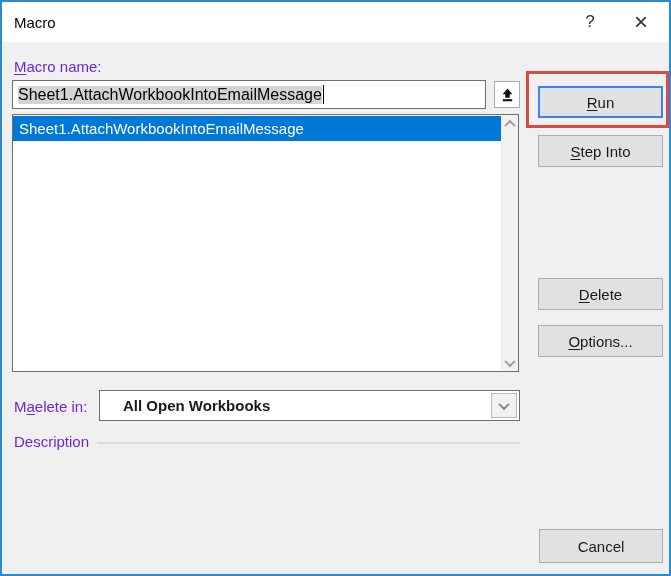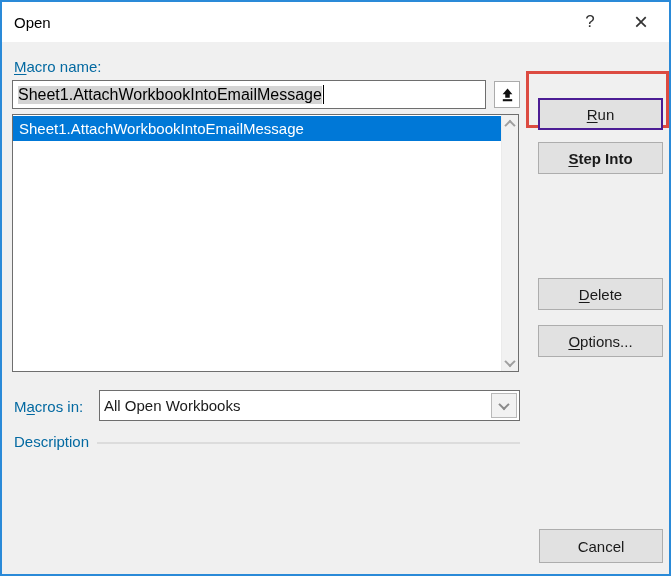--- a/index.html
+++ b/index.html
@@ -24,21 +24,21 @@
   .title-text { margin-left:12px; font-size:15px; color:#000; }
   .titlebar-buttons { margin-left:auto; display:flex; align-items:center; height:100%; }
   .tb-btn {
     width:46px; height:100%;
     display:flex; align-items:center; justify-content:center;
     font-size:17px; color:#333; cursor:default;
     background:transparent; border:none;
   }
   .tb-btn.close { font-size:24px; font-weight:300; width:56px; }
 
-  .label { position:absolute; font-size:15px; color:#0369a1; }
+  .label { position:absolute; font-size:15px; color:#6d28d9; }
   .ak { text-decoration:underline; text-underline-offset:2px; }
 
   
   .name-input {
     position:absolute; left:10px; top:78px; width:474px; height:29px;
     background:#ffffff; border:1px solid #6e6e6e;
     display:flex; align-items:center; padding-left:5px;
     font-size:16px; overflow:hidden; white-space:nowrap;
   }
   .sel-text { background:#d4d4d4; color:#000; }
@@ -72,34 +72,34 @@
   .chev.down { transform:rotate(225deg) translate(1px,1px); }
 
   
   .btn {
     position:absolute; left:536px; width:125px; height:32px;
     background:#e1e1e1; border:1px solid #adadad;
     font-size:15px; color:#1a1a1a;
     display:flex; align-items:center; justify-content:center;
     font-family:inherit;
   }
-  .btn.default { border:2px solid #4c1d95;margin-top:12px; }
+  .btn.default { border:2px solid #3b82f6; }
   .btn.disabled { color:#9f9f9f; }
 
   .annotation {
     position:absolute; left:524px; top:69px; width:143px; height:57px;
     border:3px solid #dc4b41; pointer-events:none;
   }
 
   
   .combo {
     position:absolute; left:97px; top:388px; width:421px; height:31px;
     background:#ffffff; border:1px solid #6e6e6e;
     display:flex; align-items:center;
-    font-size:15px; padding-left:4px;
+    font-size:15px; padding-left:23px;font-weight:bold;
   }
   .combo-drop {
     position:absolute; right:2px; top:2px; bottom:2px; width:26px;
     background:#f2f2f2; border:1px solid #b9b9b9;
     display:flex; align-items:center; justify-content:center;
   }
   .combo-drop .chev { border-color:#8a8a8a; }
 
   .desc-line {
     position:absolute; left:95px; top:440px; width:423px; height:2px;
@@ -107,21 +107,21 @@
   }
 
   .cancel-btn { top:527px; left:537px; width:124px; height:34px; }
 </style>
 </head>
 <body>
 
 <div class="dialog">
 
   <div class="titlebar">
-    <span class="title-text">Open</span>
+    <span class="title-text">Macro</span>
     <div class="titlebar-buttons">
       <button class="tb-btn">
         <span>?</span>
       </button>
       <button class="tb-btn close">
         <span>×</span>
       </button>
     </div>
   </div>
 
@@ -152,36 +152,36 @@
       </div>
     </div>
   </div>
 
   <div class="annotation"></div>
 
   <button class="btn default" style="top:84px;">
     <span><span class="ak">R</span><span>un</span></span>
   </button>
 
-  <button class="btn" style="top:140px;font-weight:bold;">
+  <button class="btn" style="top:133px;">
     <span><span class="ak">S</span><span>tep Into</span></span>
   </button>
 
 
 
   <button class="btn" style="top:323px;">
     <span><span class="ak">O</span><span>ptions...</span></span>
   </button>
 
   <button class="btn" style="top:276px;">
     <span><span class="ak">D</span><span>elete</span></span>
   </button>
 
   <div class="label" style="left:12px; top:396px;">
-    <span>M</span><span class="ak">a</span><span>cros in:</span>
+    <span>M</span><span class="ak">a</span><span>elete in:</span>
   </div>
 
   <div class="combo">
     <span>All Open Workbooks</span>
     <div class="combo-drop">
       <span class="chev down"></span>
     </div>
   </div>
 
   <div class="label" style="left:12px; top:431px;">Description</div>

